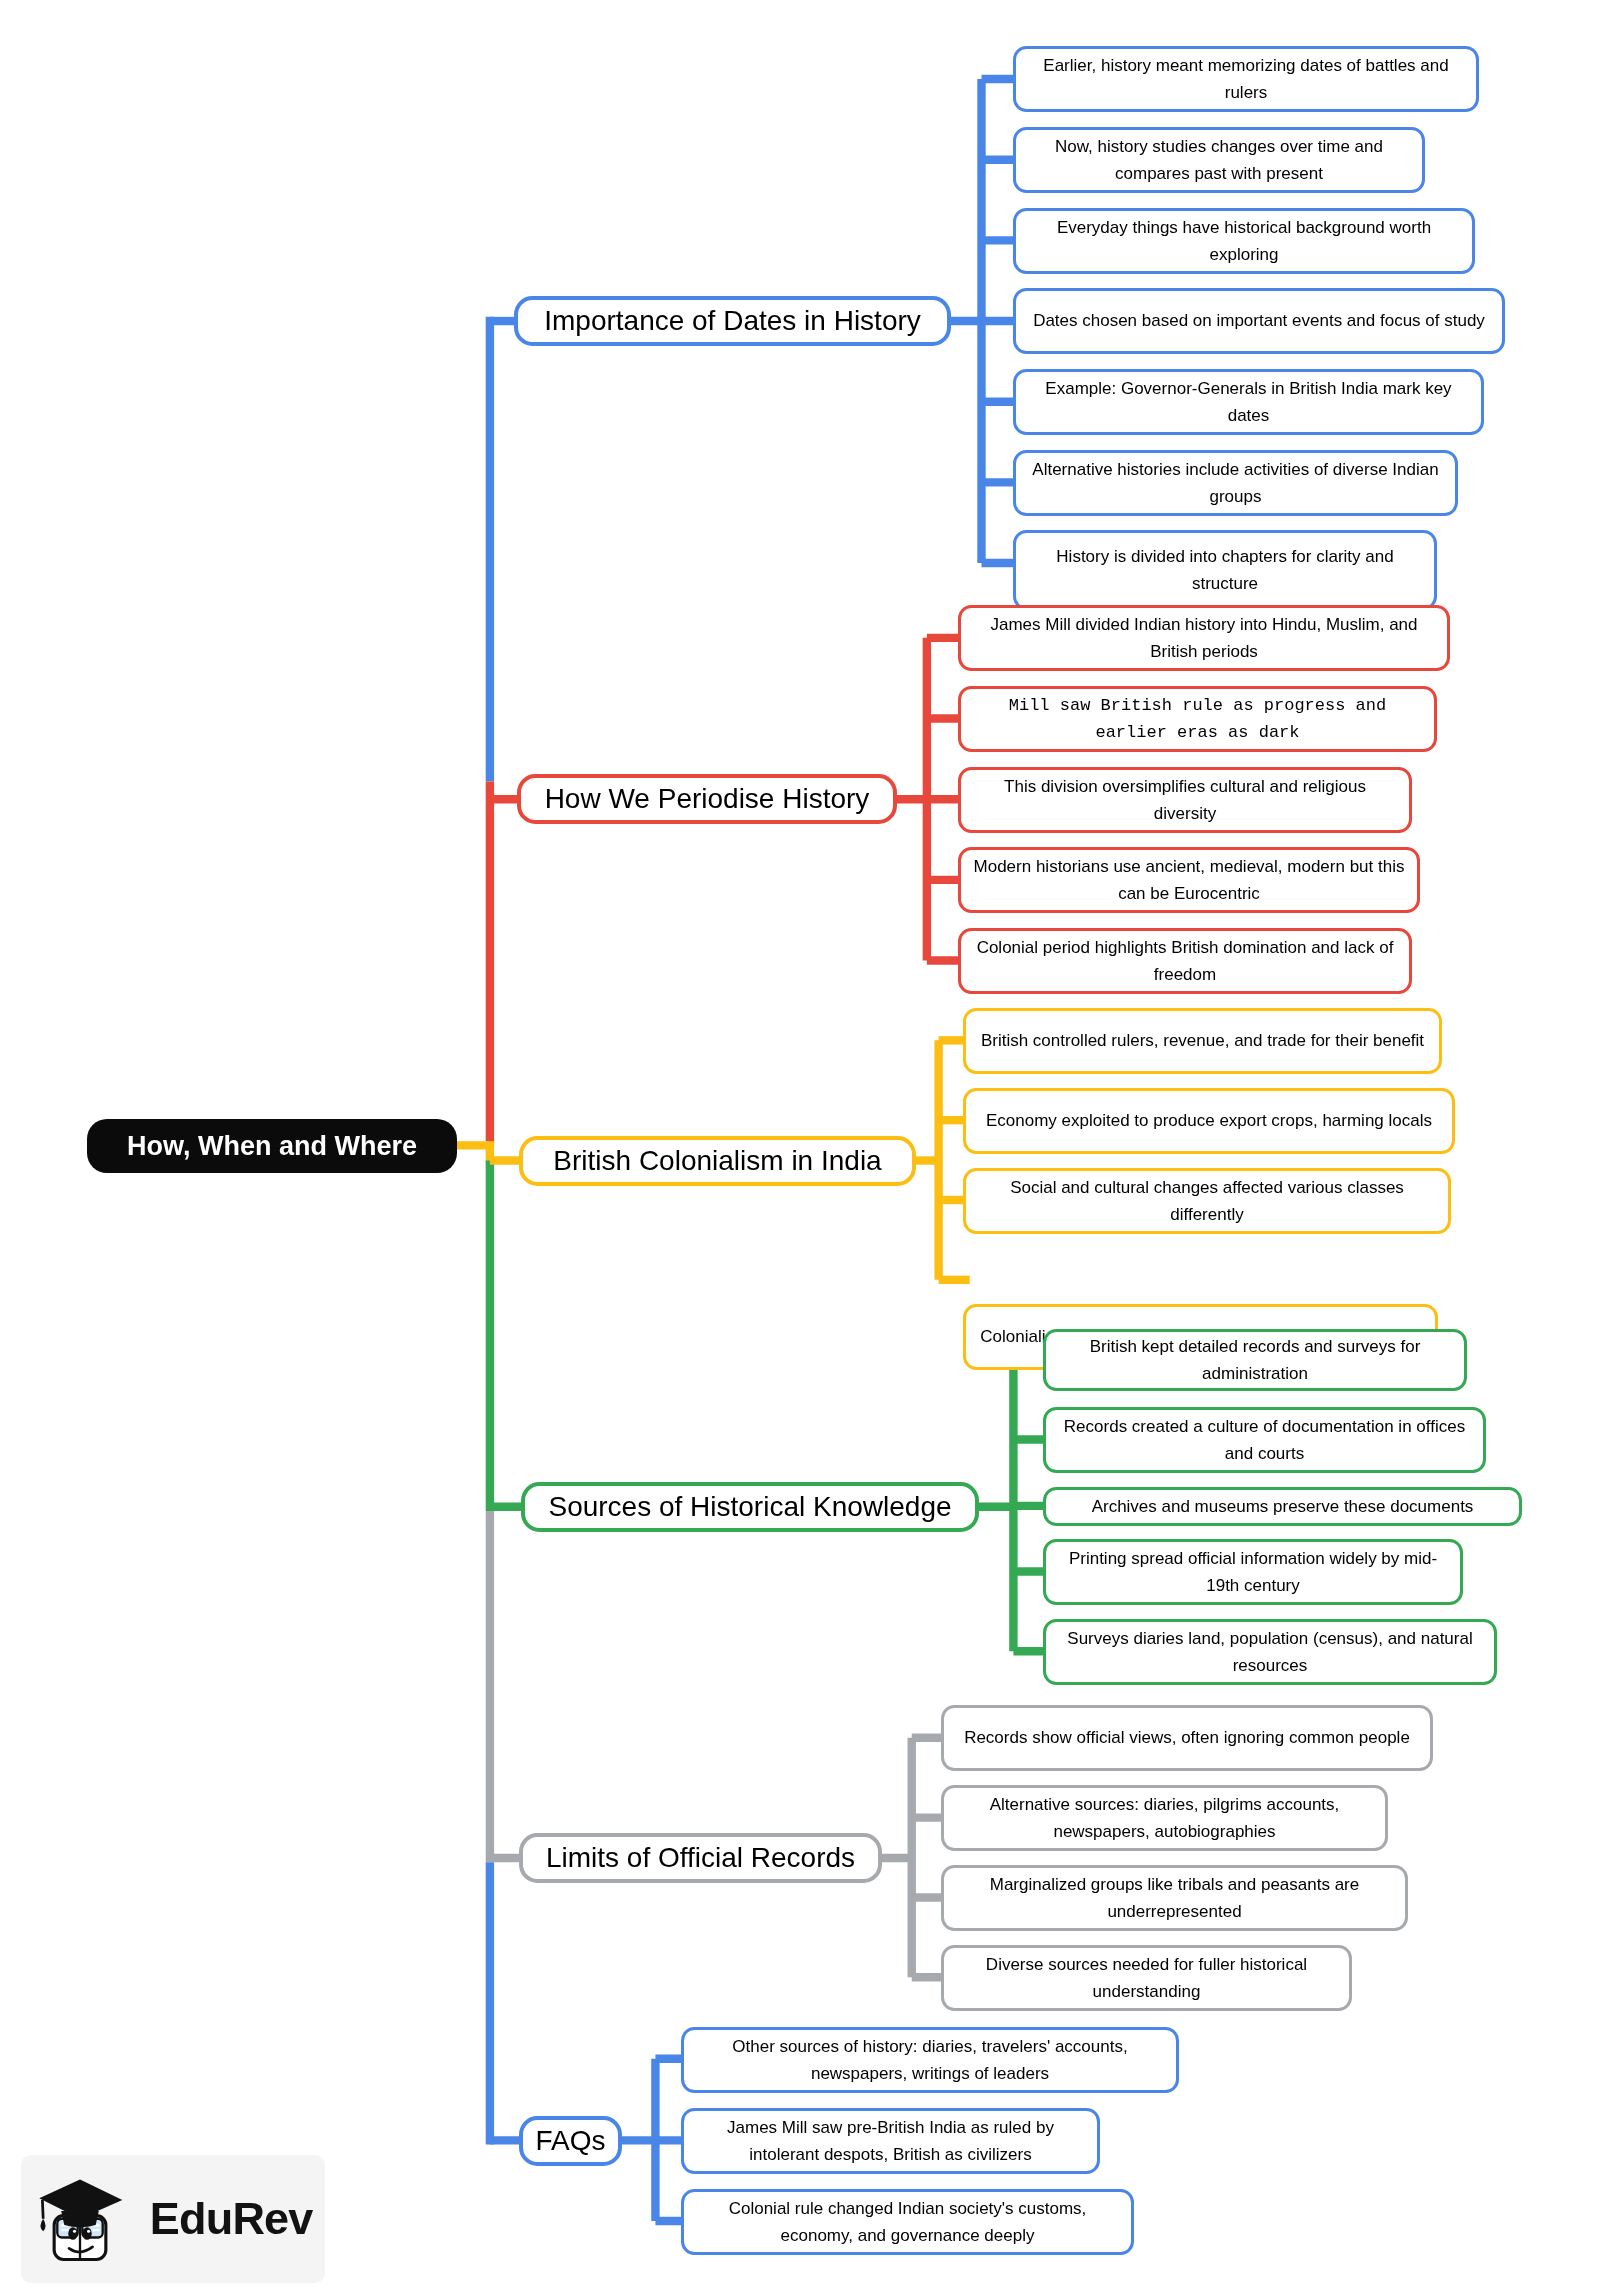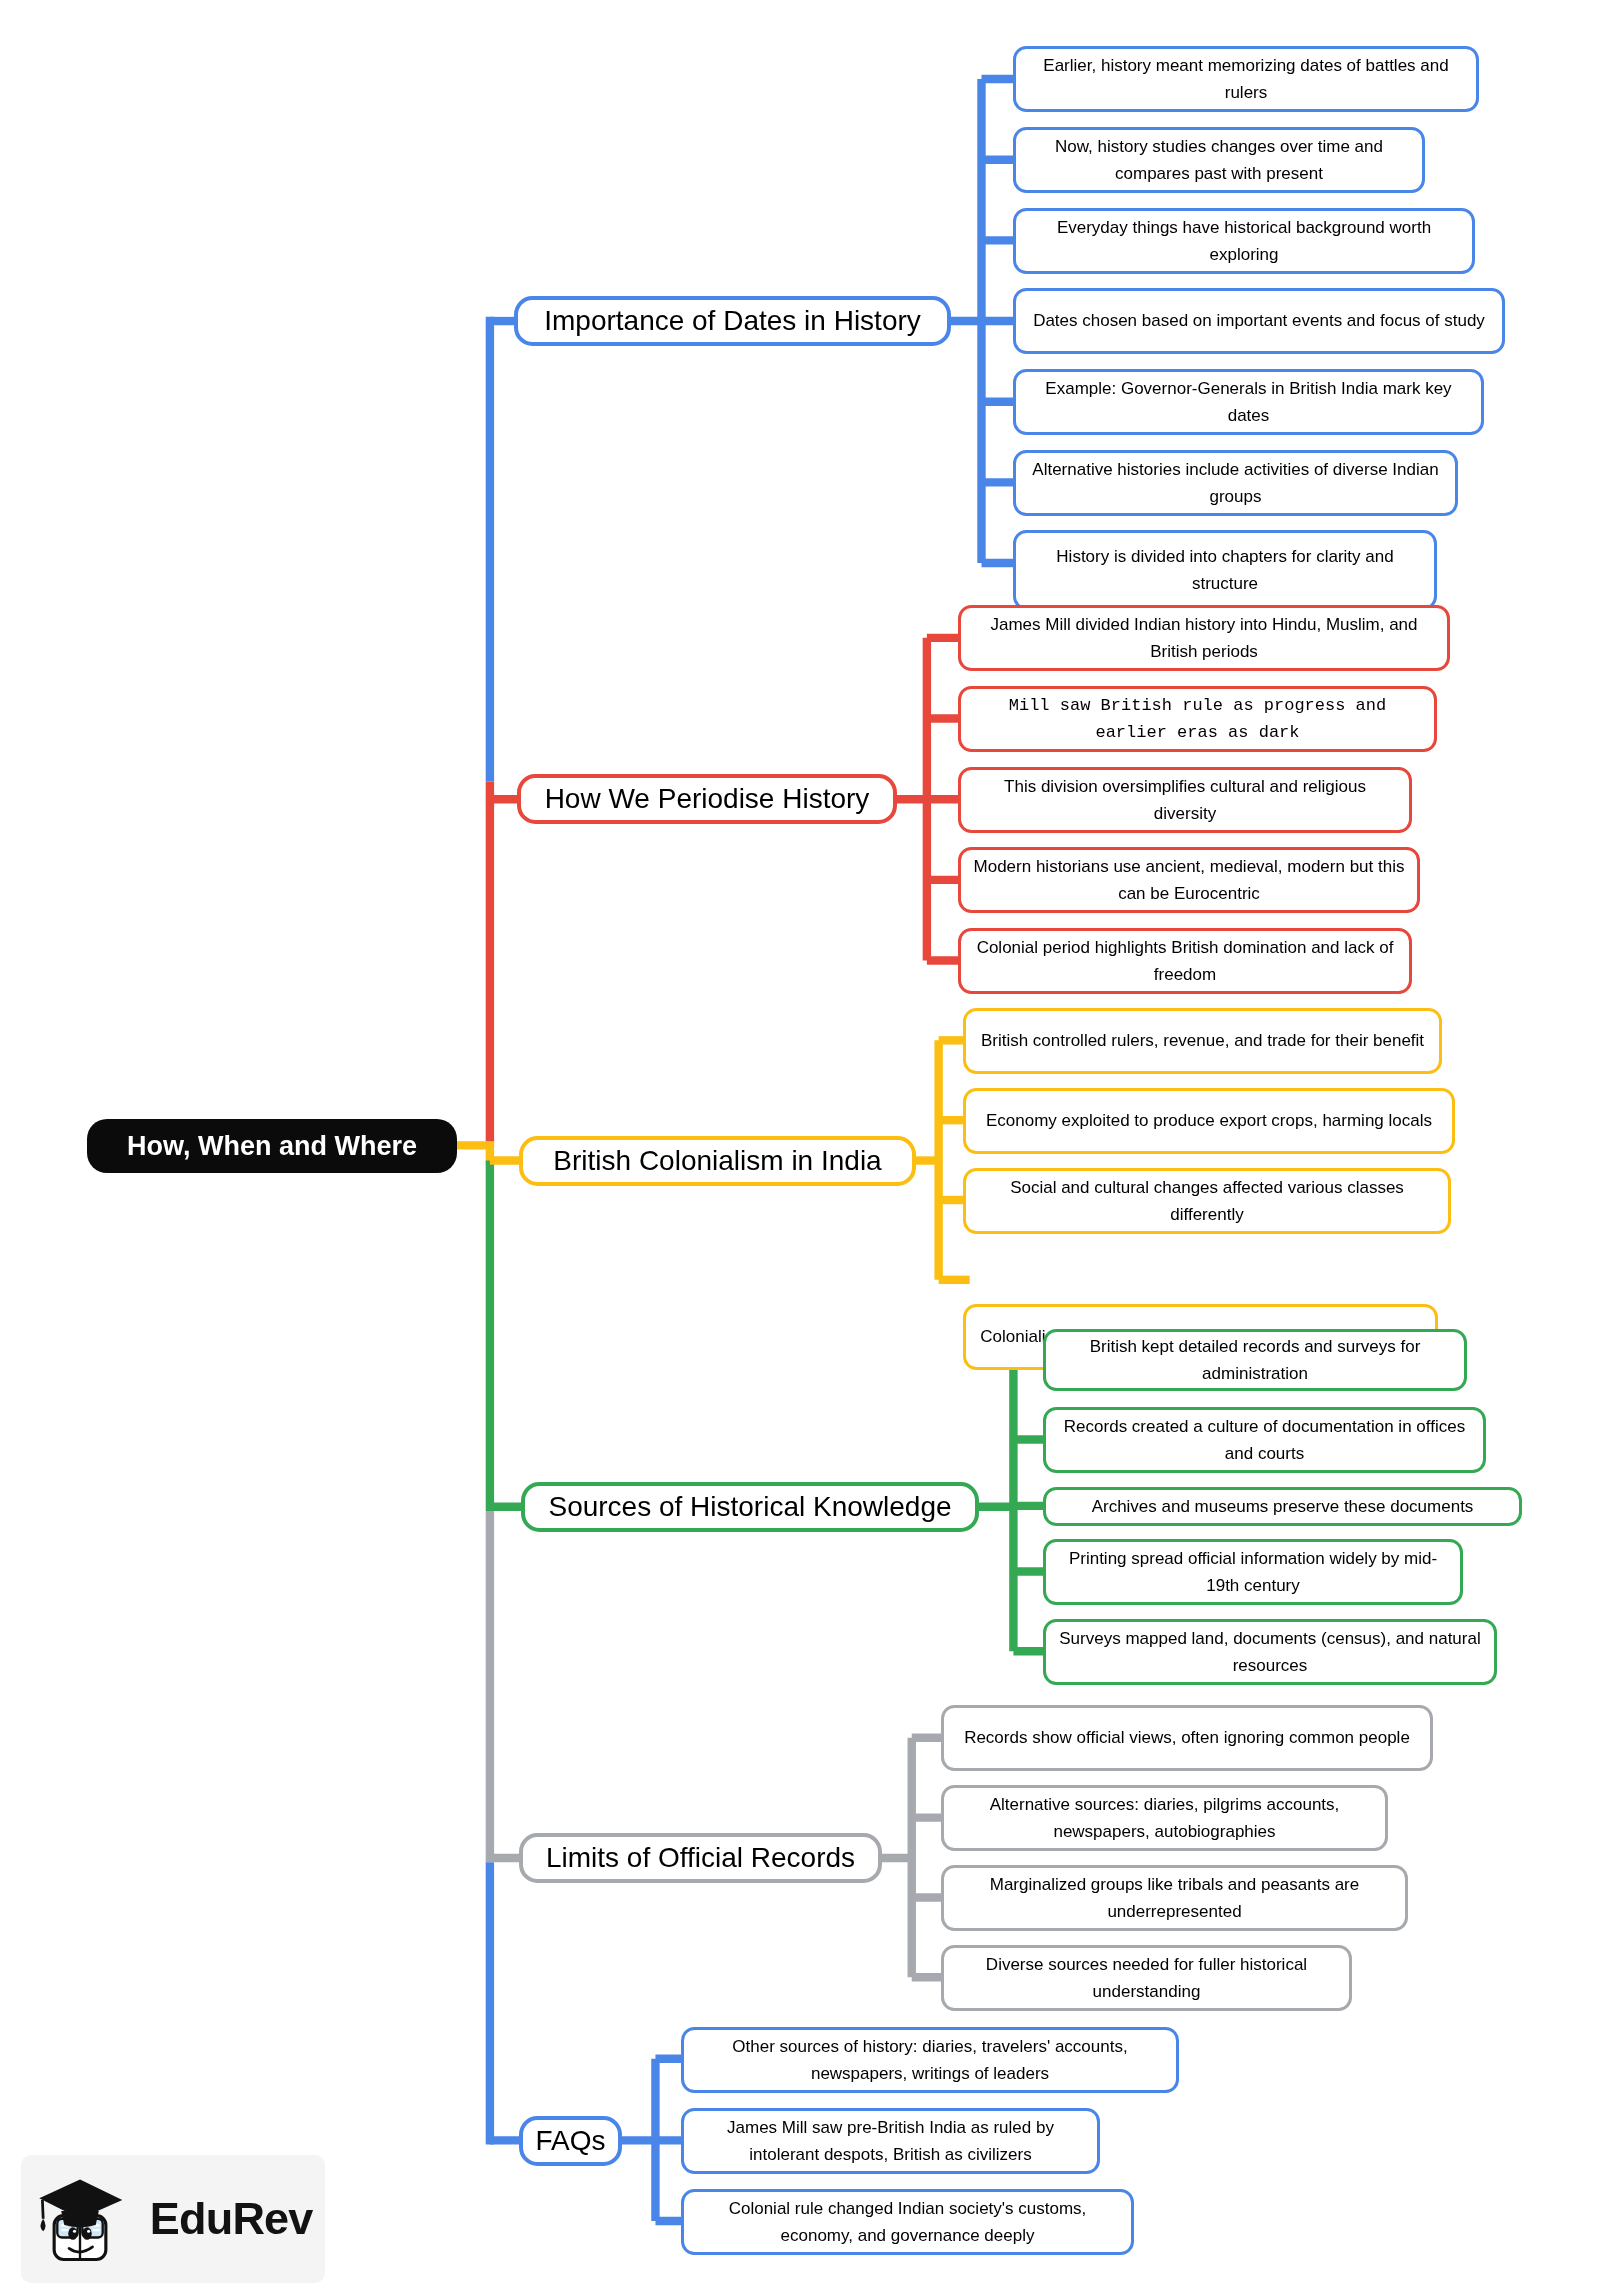--- a/index.html
+++ b/index.html
@@ -116,21 +116,21 @@
       <div class="node branch-label" style="left: 519px; top: 1136px; width: 397px; height: 50px; border-color: rgb(252, 190, 18);">British Colonialism in India</div>
       <div class="node child" style="left: 963px; top: 1008px; width: 479px; height: 66px; border-color: rgb(252, 190, 18);">British controlled rulers, revenue, and trade for their benefit</div>
       <div class="node child" style="left: 963px; top: 1088px; width: 492px; height: 66px; border-color: rgb(252, 190, 18);">Economy exploited to produce export crops, harming locals</div>
       <div class="node child" style="left: 963px; top: 1168px; width: 488px; height: 66px; border-color: rgb(252, 190, 18);">Social and cultural changes affected various classes differently</div>
       <div class="node child" style="left: 963px; top: 1304px; width: 475px; height: 66px; border-color: rgb(252, 190, 18);">Colonialism left lasting impacts on governance and society</div>
       <div class="node branch-label" style="left: 521px; top: 1482px; width: 458px; height: 50px; border-color: rgb(52, 168, 83);">Sources of Historical Knowledge</div>
       <div class="node child" style="left: 1043px; top: 1329px; width: 424px; height: 62px; border-color: rgb(52, 168, 83); text-align: center;">British kept detailed records and surveys for administration</div>
       <div class="node child" style="left: 1043px; top: 1407px; width: 443px; height: 66px; border-color: rgb(52, 168, 83);">Records created a culture of documentation in offices and courts</div>
       <div class="node child" style="left: 1043px; top: 1487px; width: 479px; height: 39px; border-color: rgb(52, 168, 83);">Archives and museums preserve these documents</div>
       <div class="node child" style="left: 1043px; top: 1539px; width: 420px; height: 66px; border-color: rgb(52, 168, 83);">Printing spread official information widely by mid-19th century</div>
-      <div class="node child" style="left: 1043px; top: 1619px; width: 454px; height: 66px; border-color: rgb(52, 168, 83);">Surveys mapped land, documents (census), and natural resources</div>
+      <div class="node child" style="left: 1043px; top: 1619px; width: 454px; height: 66px; border-color: rgb(52, 168, 83);">Surveys diaries land, population (census), and natural resources</div>
       <div class="node branch-label" style="left: 519px; top: 1833px; width: 363px; height: 50px; border-color: rgb(166, 169, 173);">Limits of Official Records</div>
       <div class="node child" style="left: 941px; top: 1705px; width: 492px; height: 66px; border-color: rgb(166, 169, 173);">Records show official views, often ignoring common people</div>
       <div class="node child" style="left: 941px; top: 1785px; width: 447px; height: 66px; border-color: rgb(166, 169, 173);">Alternative sources: diaries, pilgrims accounts, newspapers, autobiographies</div>
       <div class="node child" style="left: 941px; top: 1865px; width: 467px; height: 66px; border-color: rgb(166, 169, 173);">Marginalized groups like tribals and peasants are underrepresented</div>
       <div class="node child" style="left: 941px; top: 1945px; width: 411px; height: 66px; border-color: rgb(166, 169, 173);">Diverse sources needed for fuller historical understanding</div>
       <div class="node branch-label" style="left: 519px; top: 2116px; width: 103px; height: 50px; border-color: rgb(74, 134, 232);">FAQs</div>
       <div class="node child" style="left: 681px; top: 2027px; width: 498px; height: 66px; border-color: rgb(74, 134, 232);">Other sources of history: diaries, travelers' accounts, newspapers, writings of leaders</div>
       <div class="node child" style="left: 681px; top: 2108px; width: 419px; height: 66px; border-color: rgb(74, 134, 232);">James Mill saw pre-British India as ruled by intolerant despots, British as civilizers</div>
       <div class="node child" style="left: 681px; top: 2189px; width: 453px; height: 66px; border-color: rgb(74, 134, 232);">Colonial rule changed Indian society's customs, economy, and governance deeply</div>
     </div>

